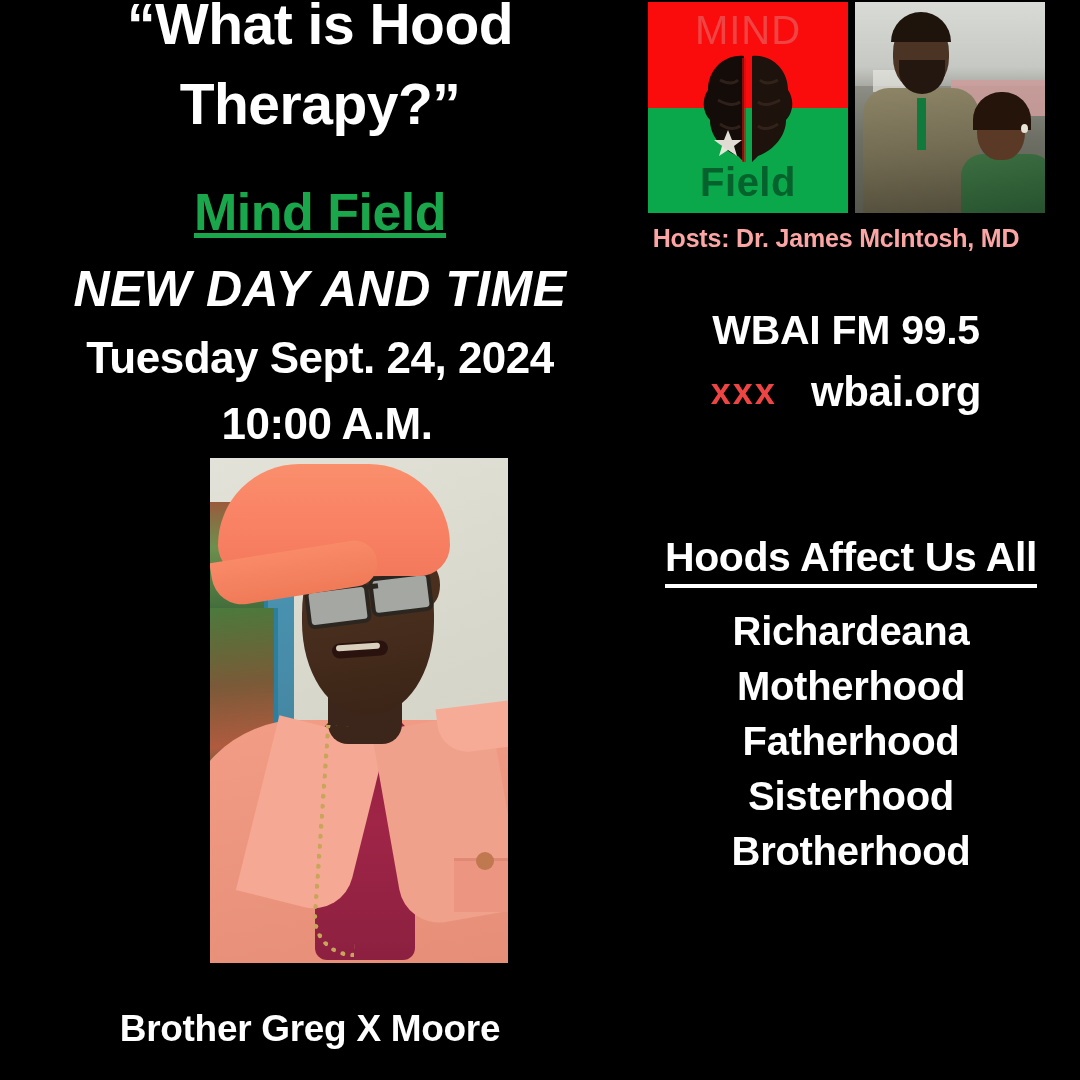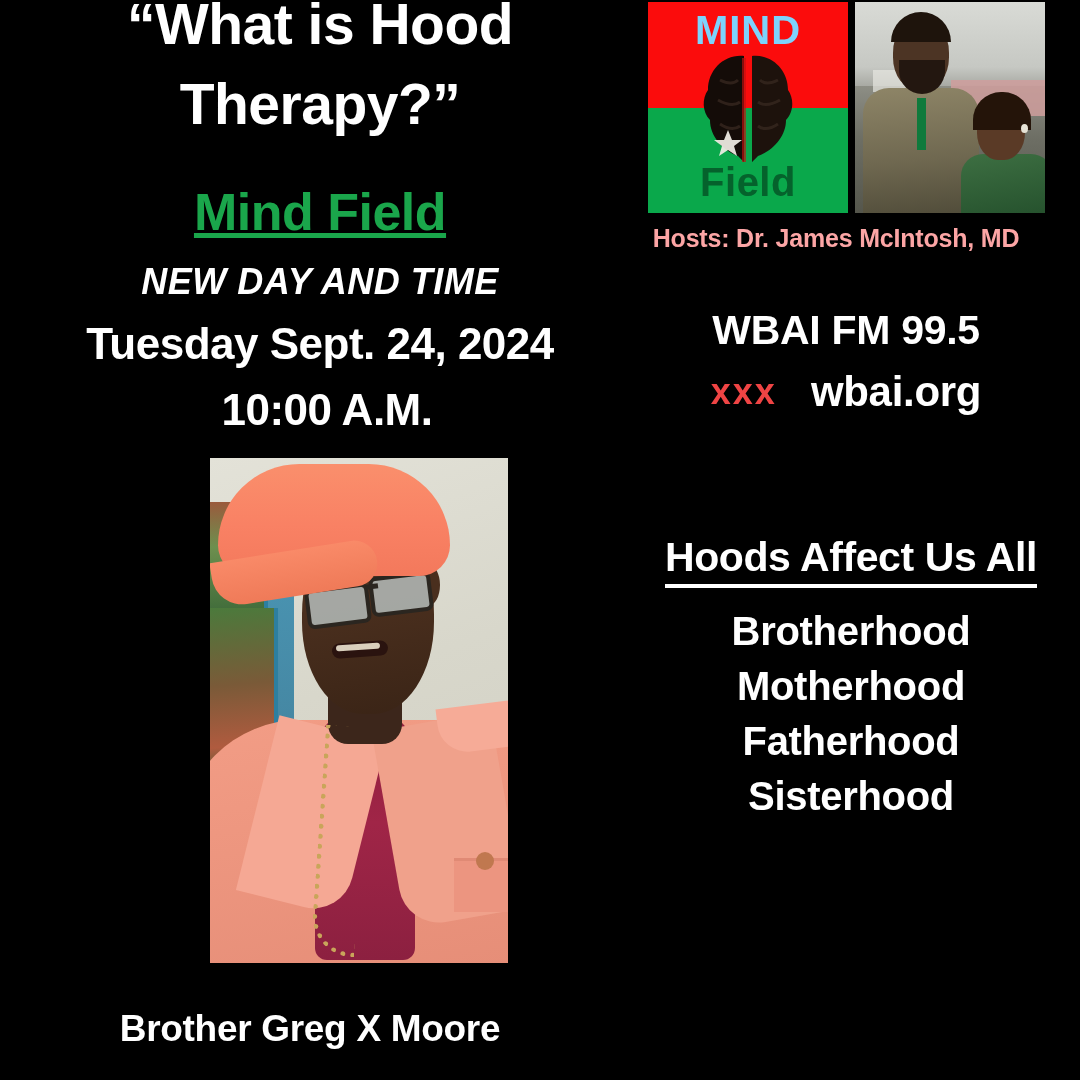--- a/index.html
+++ b/index.html
@@ -37,21 +37,21 @@
     font-size:52px;
     font-weight:bold;
     line-height:1;
     margin-top:42px;
     letter-spacing:-0.5px;
     text-decoration:underline;
   }
   .new-daytime {
     text-align:center;
     color:#ffffff;
-    font-size:36px;
+    font-size:50px;
     font-weight:bold;
     font-style:italic;
     line-height:1;
     margin-top:26px;
     letter-spacing:0.5px;
   }
   .date-line {
     text-align:center;
     color:#ffffff;
     font-size:44px;
@@ -246,23 +246,23 @@
     background:#fb0c0c;
   }
   .logo-green {
     position:absolute; left:0; top:50%;
     width:100%; height:50%;
     background:#0aa84b;
   }
   .logo-word-mind {
     position:absolute; left:0; top:6px; width:100%;
     text-align:center;
-    color:#7dd3fc;
+    color:#ef4444;
     font-size:40px;
-    font-weight:bold;
+    font-weight:normal;
     letter-spacing:1px;
     z-index:3;
   }
   .logo-word-field {
     position:absolute; left:0; bottom:8px; width:100%;
     text-align:center;
     color:#05622c;
     font-size:40px;
     font-weight:bold;
     letter-spacing:0.5px;
@@ -503,21 +503,22 @@
     <div class="website-row">
       <span class="xxx-faint">xxx</span>
       <span class="website-line">wbai.org</span>
     </div>
 
     <div class="hoods-block">
       <div class="hoods-heading">
         <span class="hoods-heading-inner">Hoods Affect Us All</span>
       </div>
       <div class="hoods-list">
-        <div class="hood-item">Brotherhood</div>
+        <div class="hood-item">Richardeana</div>
         <div class="hood-item">Motherhood</div>
         <div class="hood-item">Fatherhood</div>
         <div class="hood-item">Sisterhood</div>
+        <div class="hood-item">Brotherhood</div>
       </div>
     </div>
 
   </div>
 </div>
 
 </body></html>

